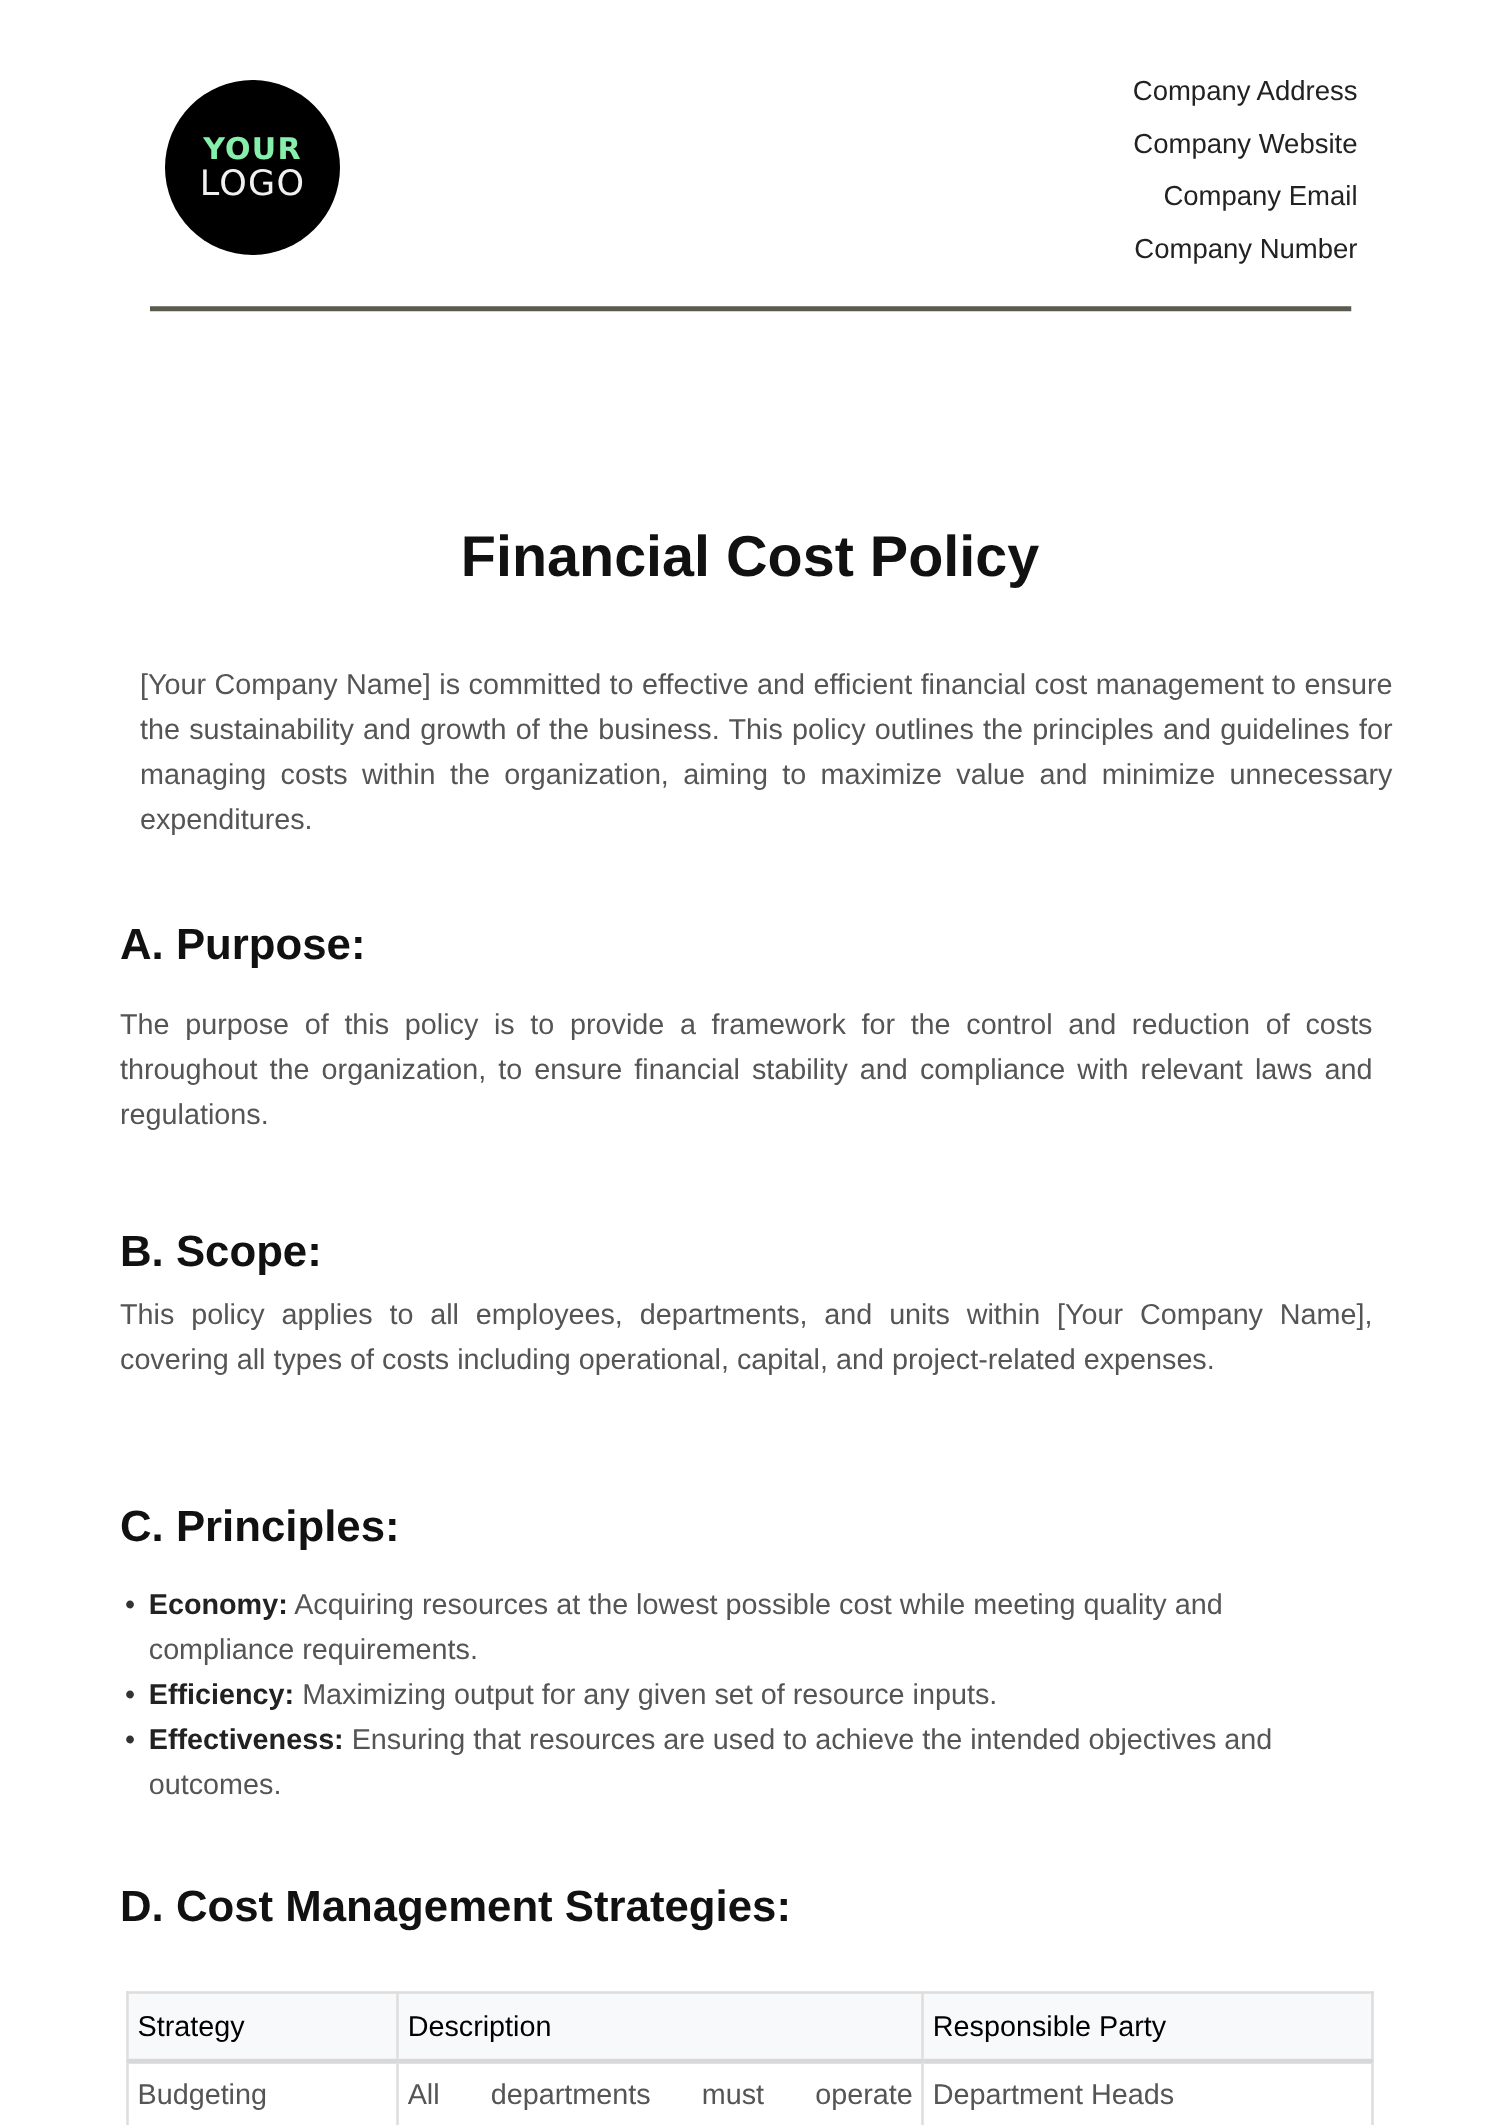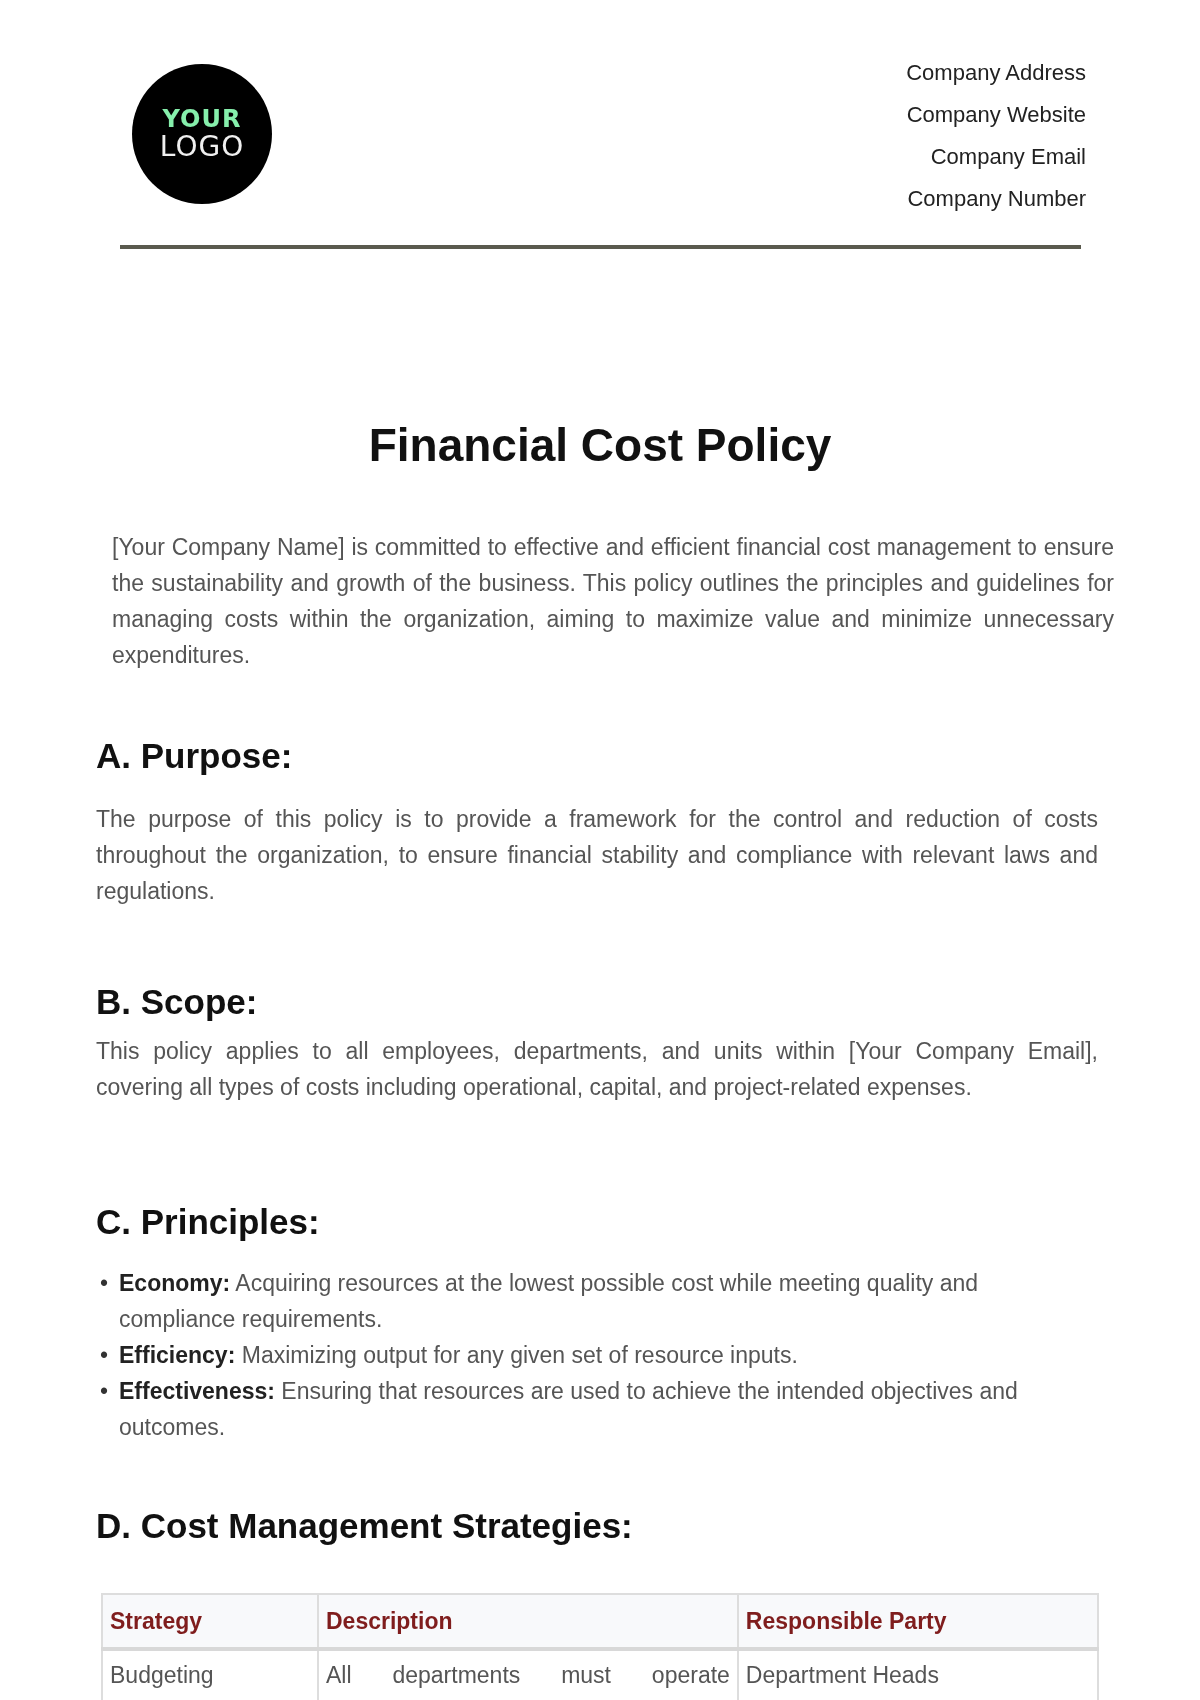--- a/index.html
+++ b/index.html
@@ -141,22 +141,22 @@
       color: #333333;
     }
     .table th, .table td {
       border: 2px solid #dddddd;
       padding: 0 7px;
       text-align: left;
       vertical-align: middle;
     }
     .table th {
       background: #f8f9fb;
-      font-weight: bold;
-      color: #7f1d1d;
+      font-weight: normal;
+      color: #000000;
       height: 52px;
       border-bottom: 4px solid #d8d8d8;
     }
     .table td {
       height: 50px;
       color: #555555;
       vertical-align: top;
       padding-top: 11px;
     }
     .col-strategy { width: 206px; }
@@ -187,21 +187,21 @@
   </div>
 
   <h1 class="title">Financial Cost Policy</h1>
 
   <p class="para" style="top:529px;margin-left:16px;">[Your Company Name] is committed to effective and efficient financial cost management to ensure the sustainability and growth of the business. This policy outlines the principles and guidelines for managing costs within the organization, aiming to maximize value and minimize unnecessary expenditures.</p>
 
   <h2 class="section-h" style="top:734px;">A. Purpose:</h2>
   <p class="para" style="top:801px;">The purpose of this policy is to provide a framework for the control and reduction of costs throughout the organization, to ensure financial stability and compliance with relevant laws and regulations.</p>
 
   <h2 class="section-h" style="top:966px;margin-top:14px;">B. Scope:</h2>
-  <p class="para" style="top:1033px;">This policy applies to all employees, departments, and units within [Your Company Email], covering all types of costs including operational, capital, and project-related expenses.</p>
+  <p class="para" style="top:1033px;">This policy applies to all employees, departments, and units within [Your Company Name], covering all types of costs including operational, capital, and project-related expenses.</p>
 
   <h2 class="section-h" style="top:1200px;">C. Principles:</h2>
   <ul class="bullets" style="top:1265px;">
     <li><b>Economy:</b><span> Acquiring resources at the lowest possible cost while meeting quality and compliance requirements.</span></li>
     <li><b>Efficiency:</b><span> Maximizing output for any given set of resource inputs.</span></li>
     <li><b>Effectiveness:</b><span> Ensuring that resources are used to achieve the intended objectives and outcomes.</span></li>
   </ul>
 
   <h2 class="section-h" style="top:1504px;">D. Cost Management Strategies:</h2>
 

